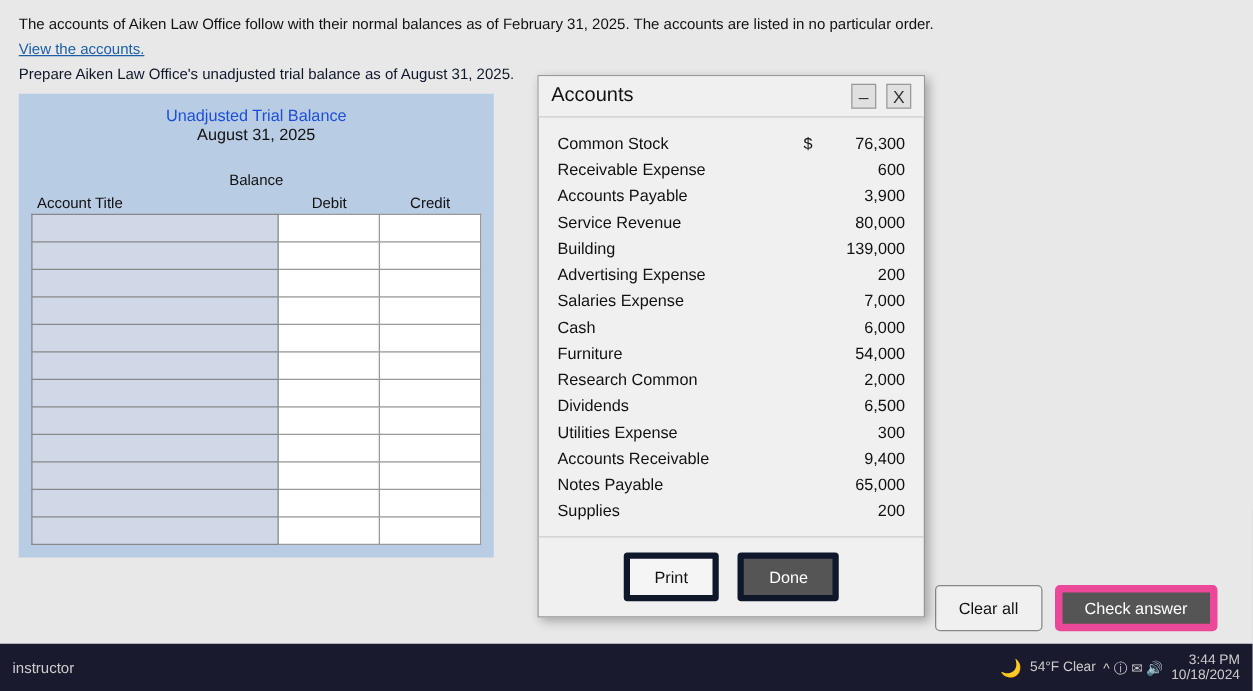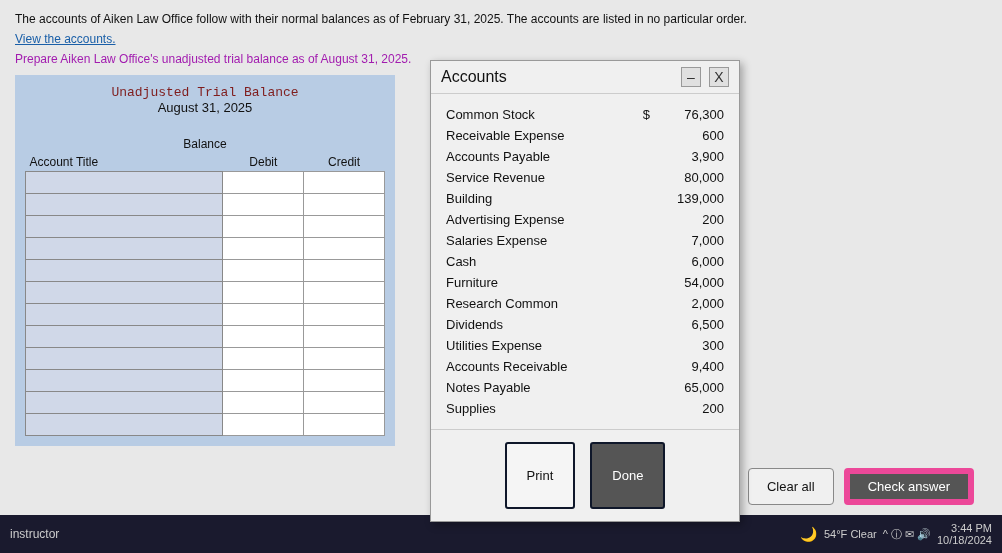--- a/index.html
+++ b/index.html
@@ -33,21 +33,21 @@
       font-size: 12px;
       color: #1a5fa8;
       text-decoration: underline;
       cursor: pointer;
       display: block;
       margin-bottom: 6px;
     }
 
     .prepare-text {
       font-size: 12px;
-      color: #a21caf;
+      color: #0f172a;
       margin-bottom: 10px;
     }
 
     
     .trial-balance-container {
       background: #b8cce4;
       width: 380px;
       padding: 10px;
       position: absolute;
       top: 75px;
@@ -60,22 +60,21 @@
     }
 
     .trial-balance-header .company-name {
       font-weight: bold;
       font-size: 13px;
       color: #111;
     }
 
     .trial-balance-header .report-title {
       font-size: 13px;
-      color: #7f1d1d;
-      font-family: Liberation Mono, monospace;
+      color: #1d4ed8;
     }
 
     .trial-balance-header .report-date {
       font-size: 13px;
       color: #111;
     }
 
     .balance-label {
       text-align: center;
       font-size: 12px;
@@ -197,22 +196,22 @@
     
     .popup-footer {
       display: flex;
       justify-content: center;
       gap: 15px;
       padding: 12px;
       border-top: 1px solid #ccc;
     }
 
     .footer-btn {
-      padding: 24px 20px;
-      border: 2px solid #0f172a;
+      padding: 7px 20px;
+      border: 5px solid #0f172a;
       background: #f5f5f5;
       border-radius: 3px;
       cursor: pointer;
       font-size: 13px;
       color: #111;
     }
 
     .footer-btn.done {
       background: #555;
       color: white;

